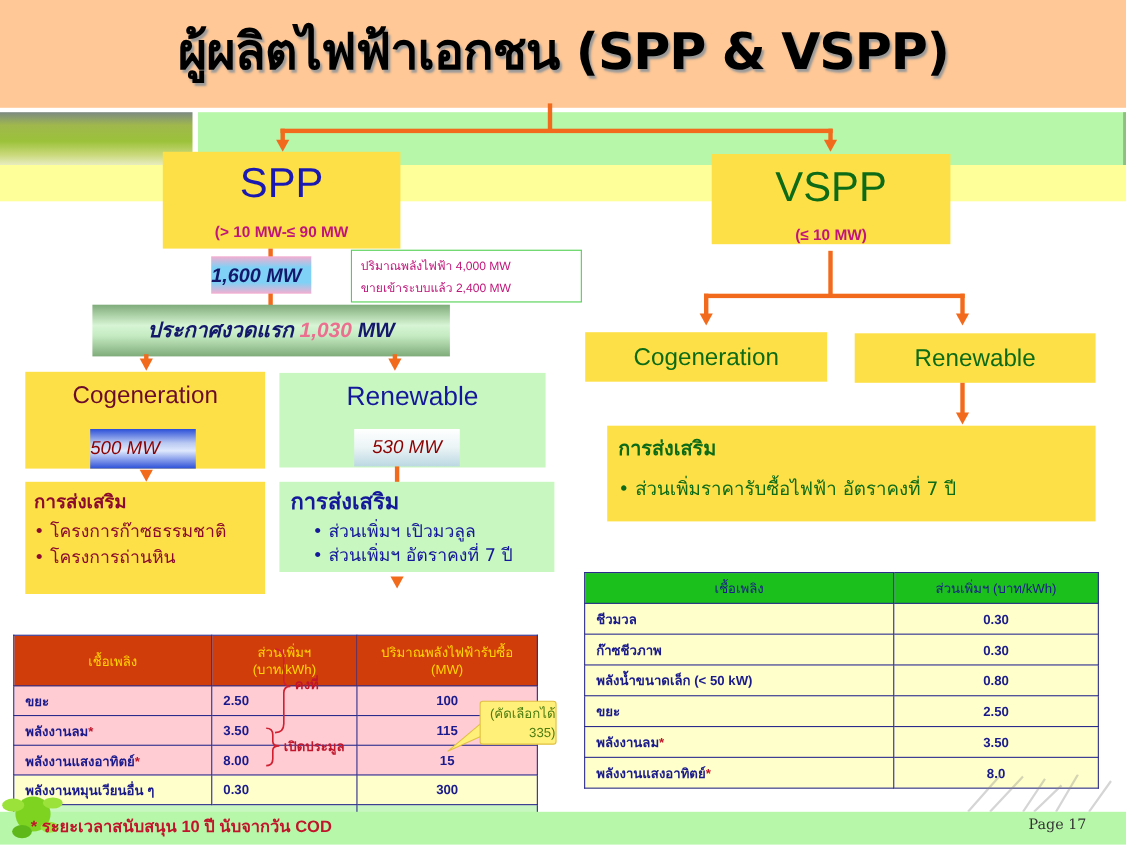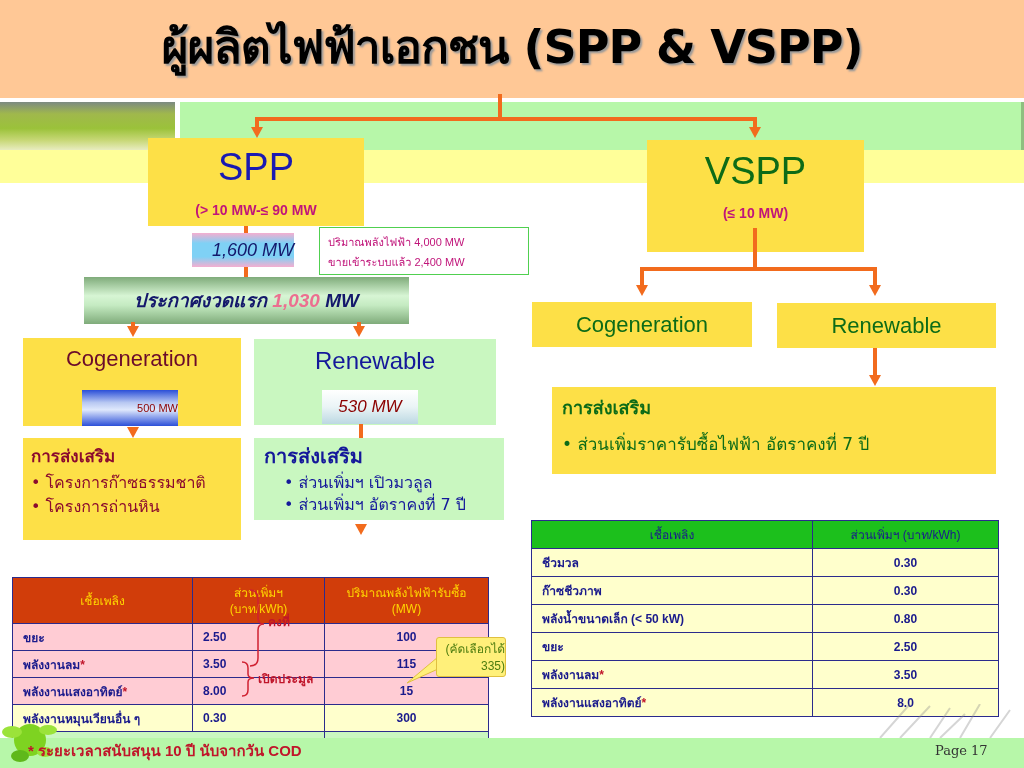--- a/index.html
+++ b/index.html
@@ -21,34 +21,34 @@
   .arrow { position: absolute; width: 0; height: 0; border-left: 6px solid transparent; border-right: 6px solid transparent; border-top: 11px solid #f26b1d; }
 
   
   .box-blue { background: #fde047; }
   .box-green { background: #c9f7c0; }
 
   #spp-box { left: 148px; top: 138px; width: 216px; height: 88px; }
   #spp-title { width: 100%; text-align: center; top: 8px; font-size: 38px; color: #1a1ab2; }
   #spp-range { width: 100%; text-align: center; top: 64px; font-size: 14px; color: #c0157a; font-weight: bold; }
 
-  #vspp-box { left: 647px; top: 140px; width: 217px; height: 112px; }
+  #vspp-box { left: 647px; top: 140px; width: 217px; height: 82px; }
   #vspp-title { width: 100%; text-align: center; top: 10px; font-size: 38px; color: #0d6b17; }
   #vspp-range { width: 100%; text-align: center; top: 65px; font-size: 14px; color: #c0157a; font-weight: bold; }
 
-  #mw1600 { left: 192px; top: 233px; width: 102px; height: 34px; background: linear-gradient(180deg, #f5aed0 0%, #7fd1f5 30%, #7fd1f5 70%, #f5aed0 100%); text-align: right; line-height: 34px; font-size: 18px; font-weight: normal; font-style: italic; color: #14186b; }
+  #mw1600 { left: 192px; top: 233px; width: 91px; height: 34px; background: linear-gradient(180deg, #f5aed0 0%, #7fd1f5 30%, #7fd1f5 70%, #f5aed0 100%); text-align: left; line-height: 34px; font-size: 18px; font-weight: bold; font-style: italic; color: #14186b; }
 
   #info-box { left: 319px; top: 227px; width: 210px; height: 48px; border: 1px solid #50d050; background: #fff; padding: 4px 8px; font-size: 11px; color: #c0157a; line-height: 20px; }
 
   #announce { left: 84px; top: 277px; width: 325px; height: 47px; background: linear-gradient(180deg, #7fab7a 0%, #d7f5d4 40%, #c5ebc2 60%, #7fab7a 100%); text-align: center; line-height: 47px; font-size: 19px; font-weight: bold; font-style: italic; color: #14186b; }
   #announce .num { color: #ec6f90; }
 
   #cogen-spp { left: 23px; top: 338px; width: 218px; height: 88px; }
   #cogen-spp-title { width: 100%; text-align: center; top: 8px; font-size: 22px; color: #6b0b2b; }
-  #mw500 { left: 82px; top: 390px; width: 96px; height: 36px; background: linear-gradient(180deg, #2b4fd8 0%, #b8c8f2 35%, #dfe8fc 55%, #2b4fd8 100%); text-align: right; line-height: 36px; font-size: 11px; color: #8b0000; }
+  #mw500 { left: 82px; top: 390px; width: 96px; height: 36px; background: linear-gradient(180deg, #2b4fd8 0%, #b8c8f2 35%, #dfe8fc 55%, #2b4fd8 100%); text-align: left; line-height: 36px; font-size: 17px; font-style: italic; color: #8b0000; }
 
   #renew-spp { left: 254px; top: 339px; width: 242px; height: 86px; }
   #renew-spp-title { width: 100%; text-align: center; top: 8px; font-size: 24px; color: #14189a; }
   #mw530 { left: 322px; top: 390px; width: 96px; height: 34px; background: linear-gradient(180deg, #ffffff 0%, #eaf4f6 50%, #bcd8e2 100%); text-align: center; line-height: 34px; font-size: 17px; font-style: italic; color: #8b0000; }
 
   #promo-cogen { left: 23px; top: 438px; width: 218px; height: 102px; padding: 4px 8px; color: #8b0a2e; }
   #promo-cogen .hd { font-size: 17px; font-weight: bold; margin-bottom: 4px; font-family: "DejaVu Sans", sans-serif; }
   #promo-cogen .it { font-size: 16px; line-height: 20px; margin-bottom: 4px; font-family: "DejaVu Sans", sans-serif; }
 
   #promo-renew { left: 254px; top: 438px; width: 250px; height: 82px; padding: 2px 10px; color: #14189a; }

